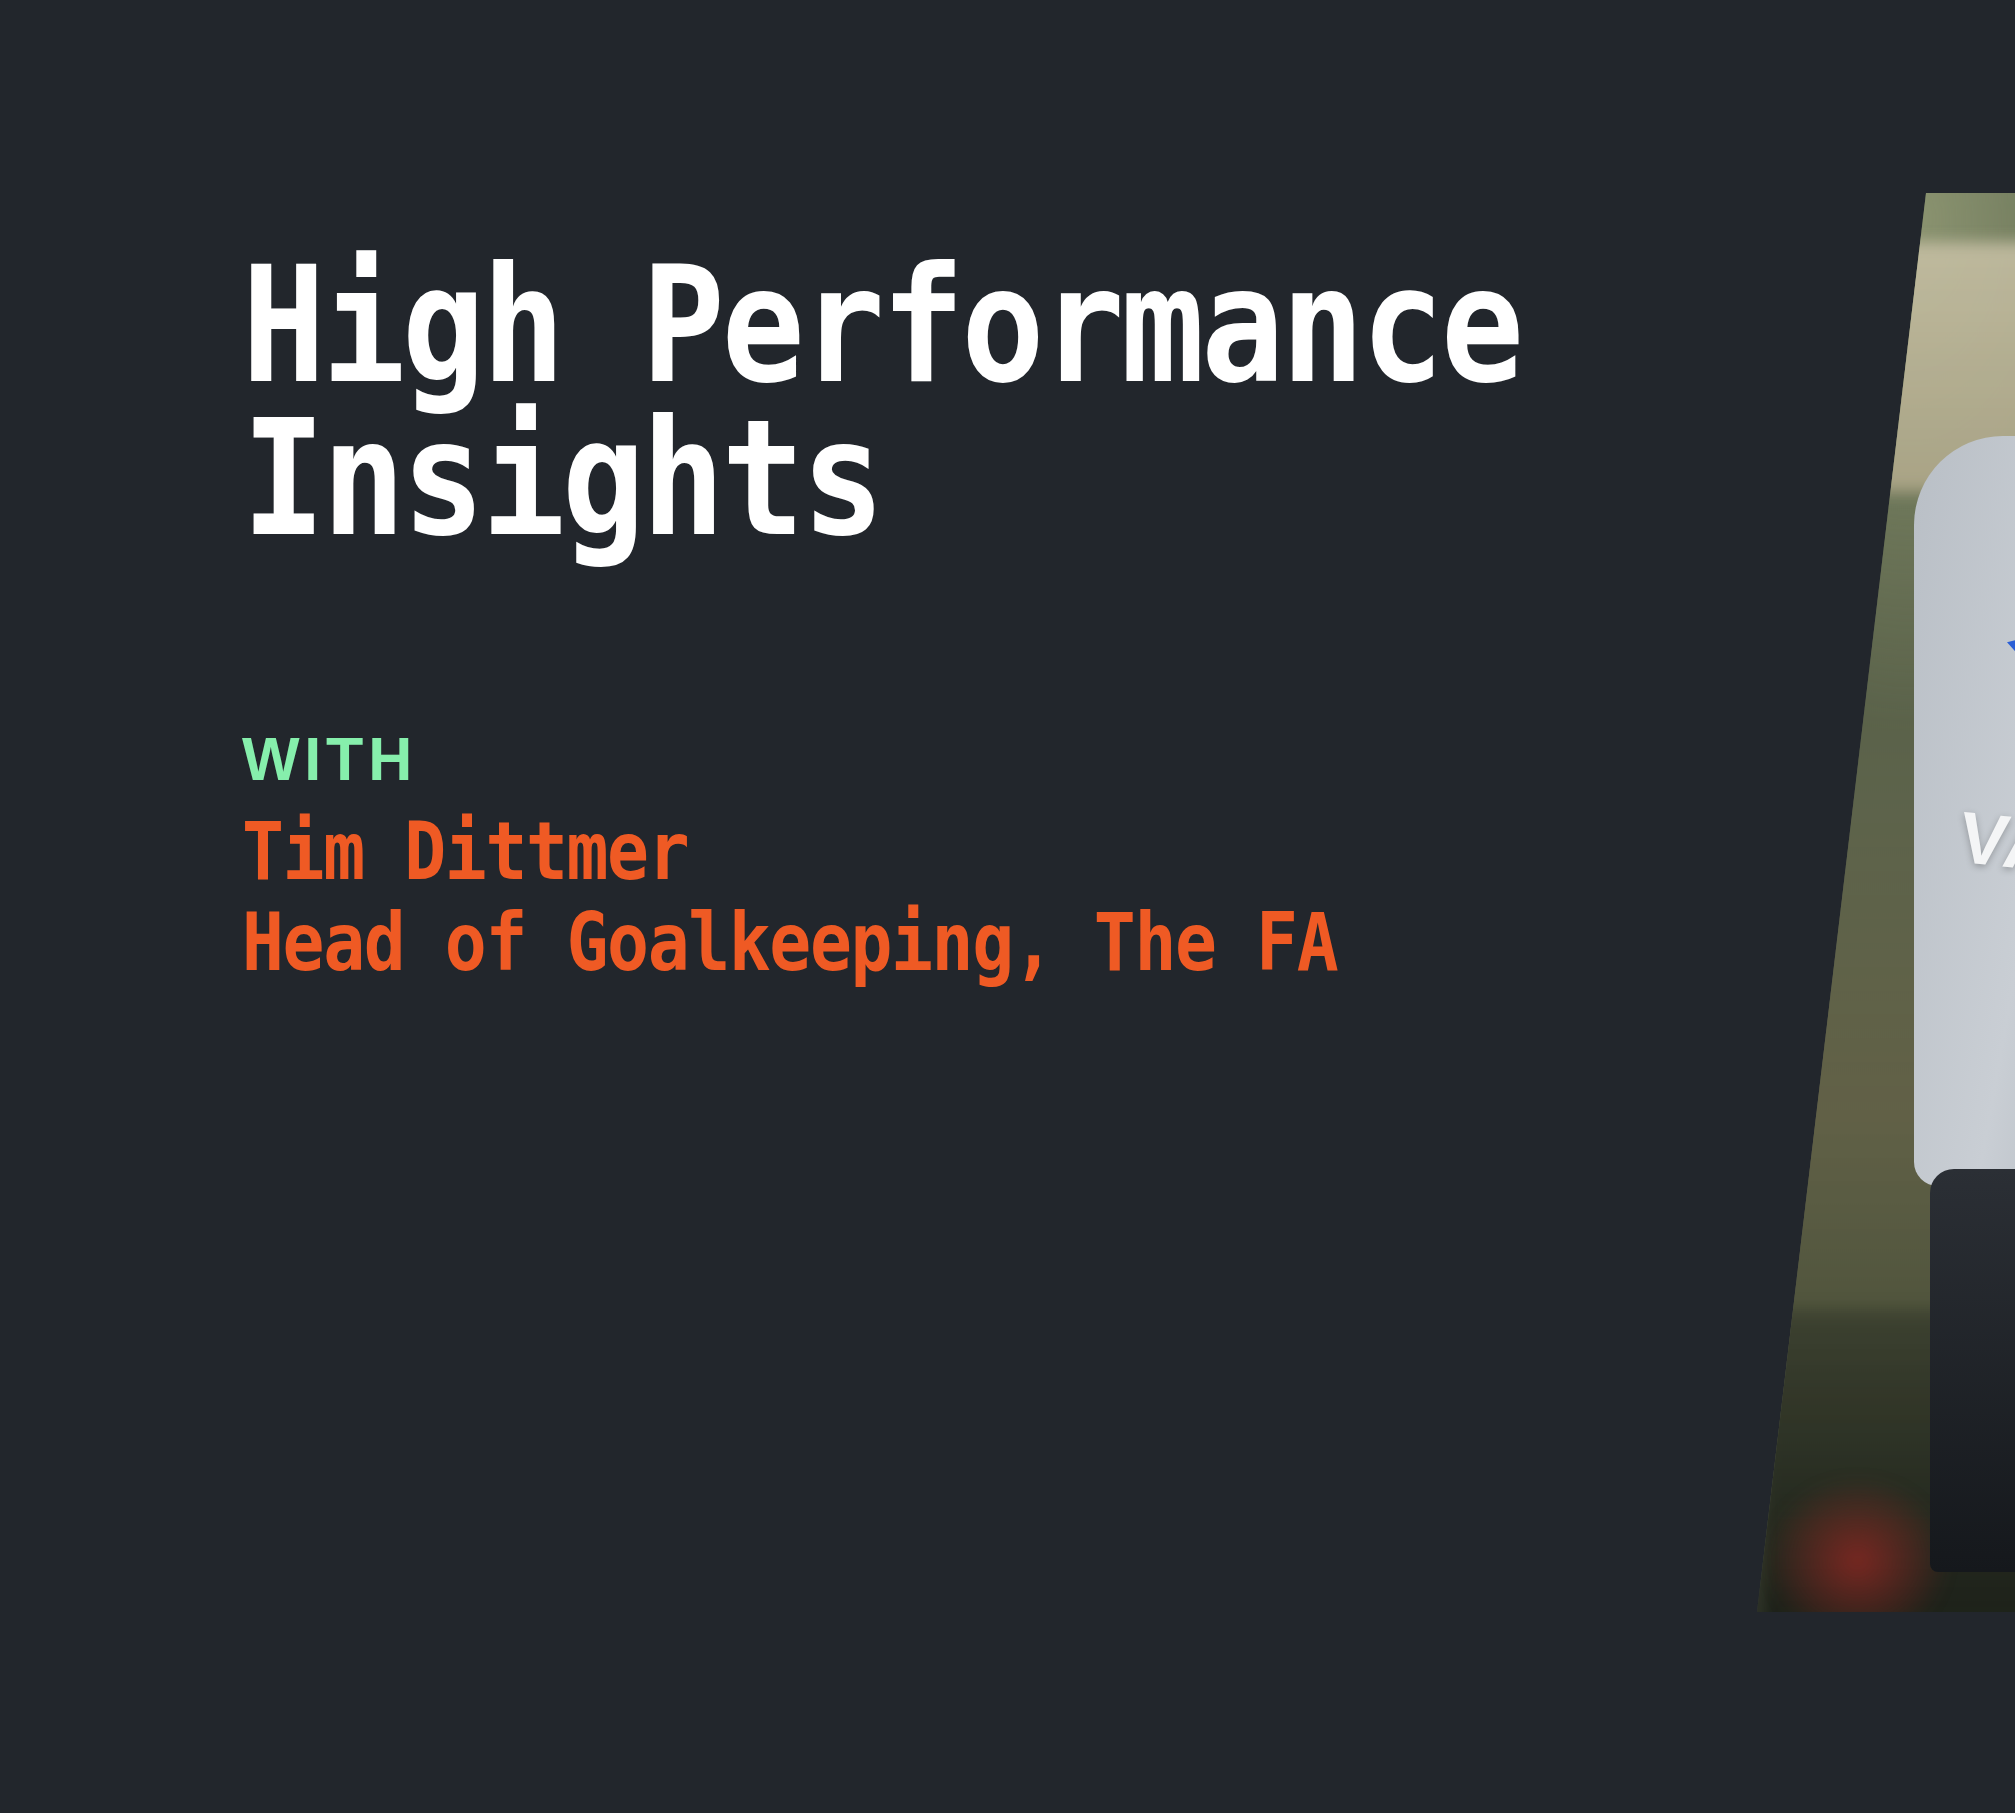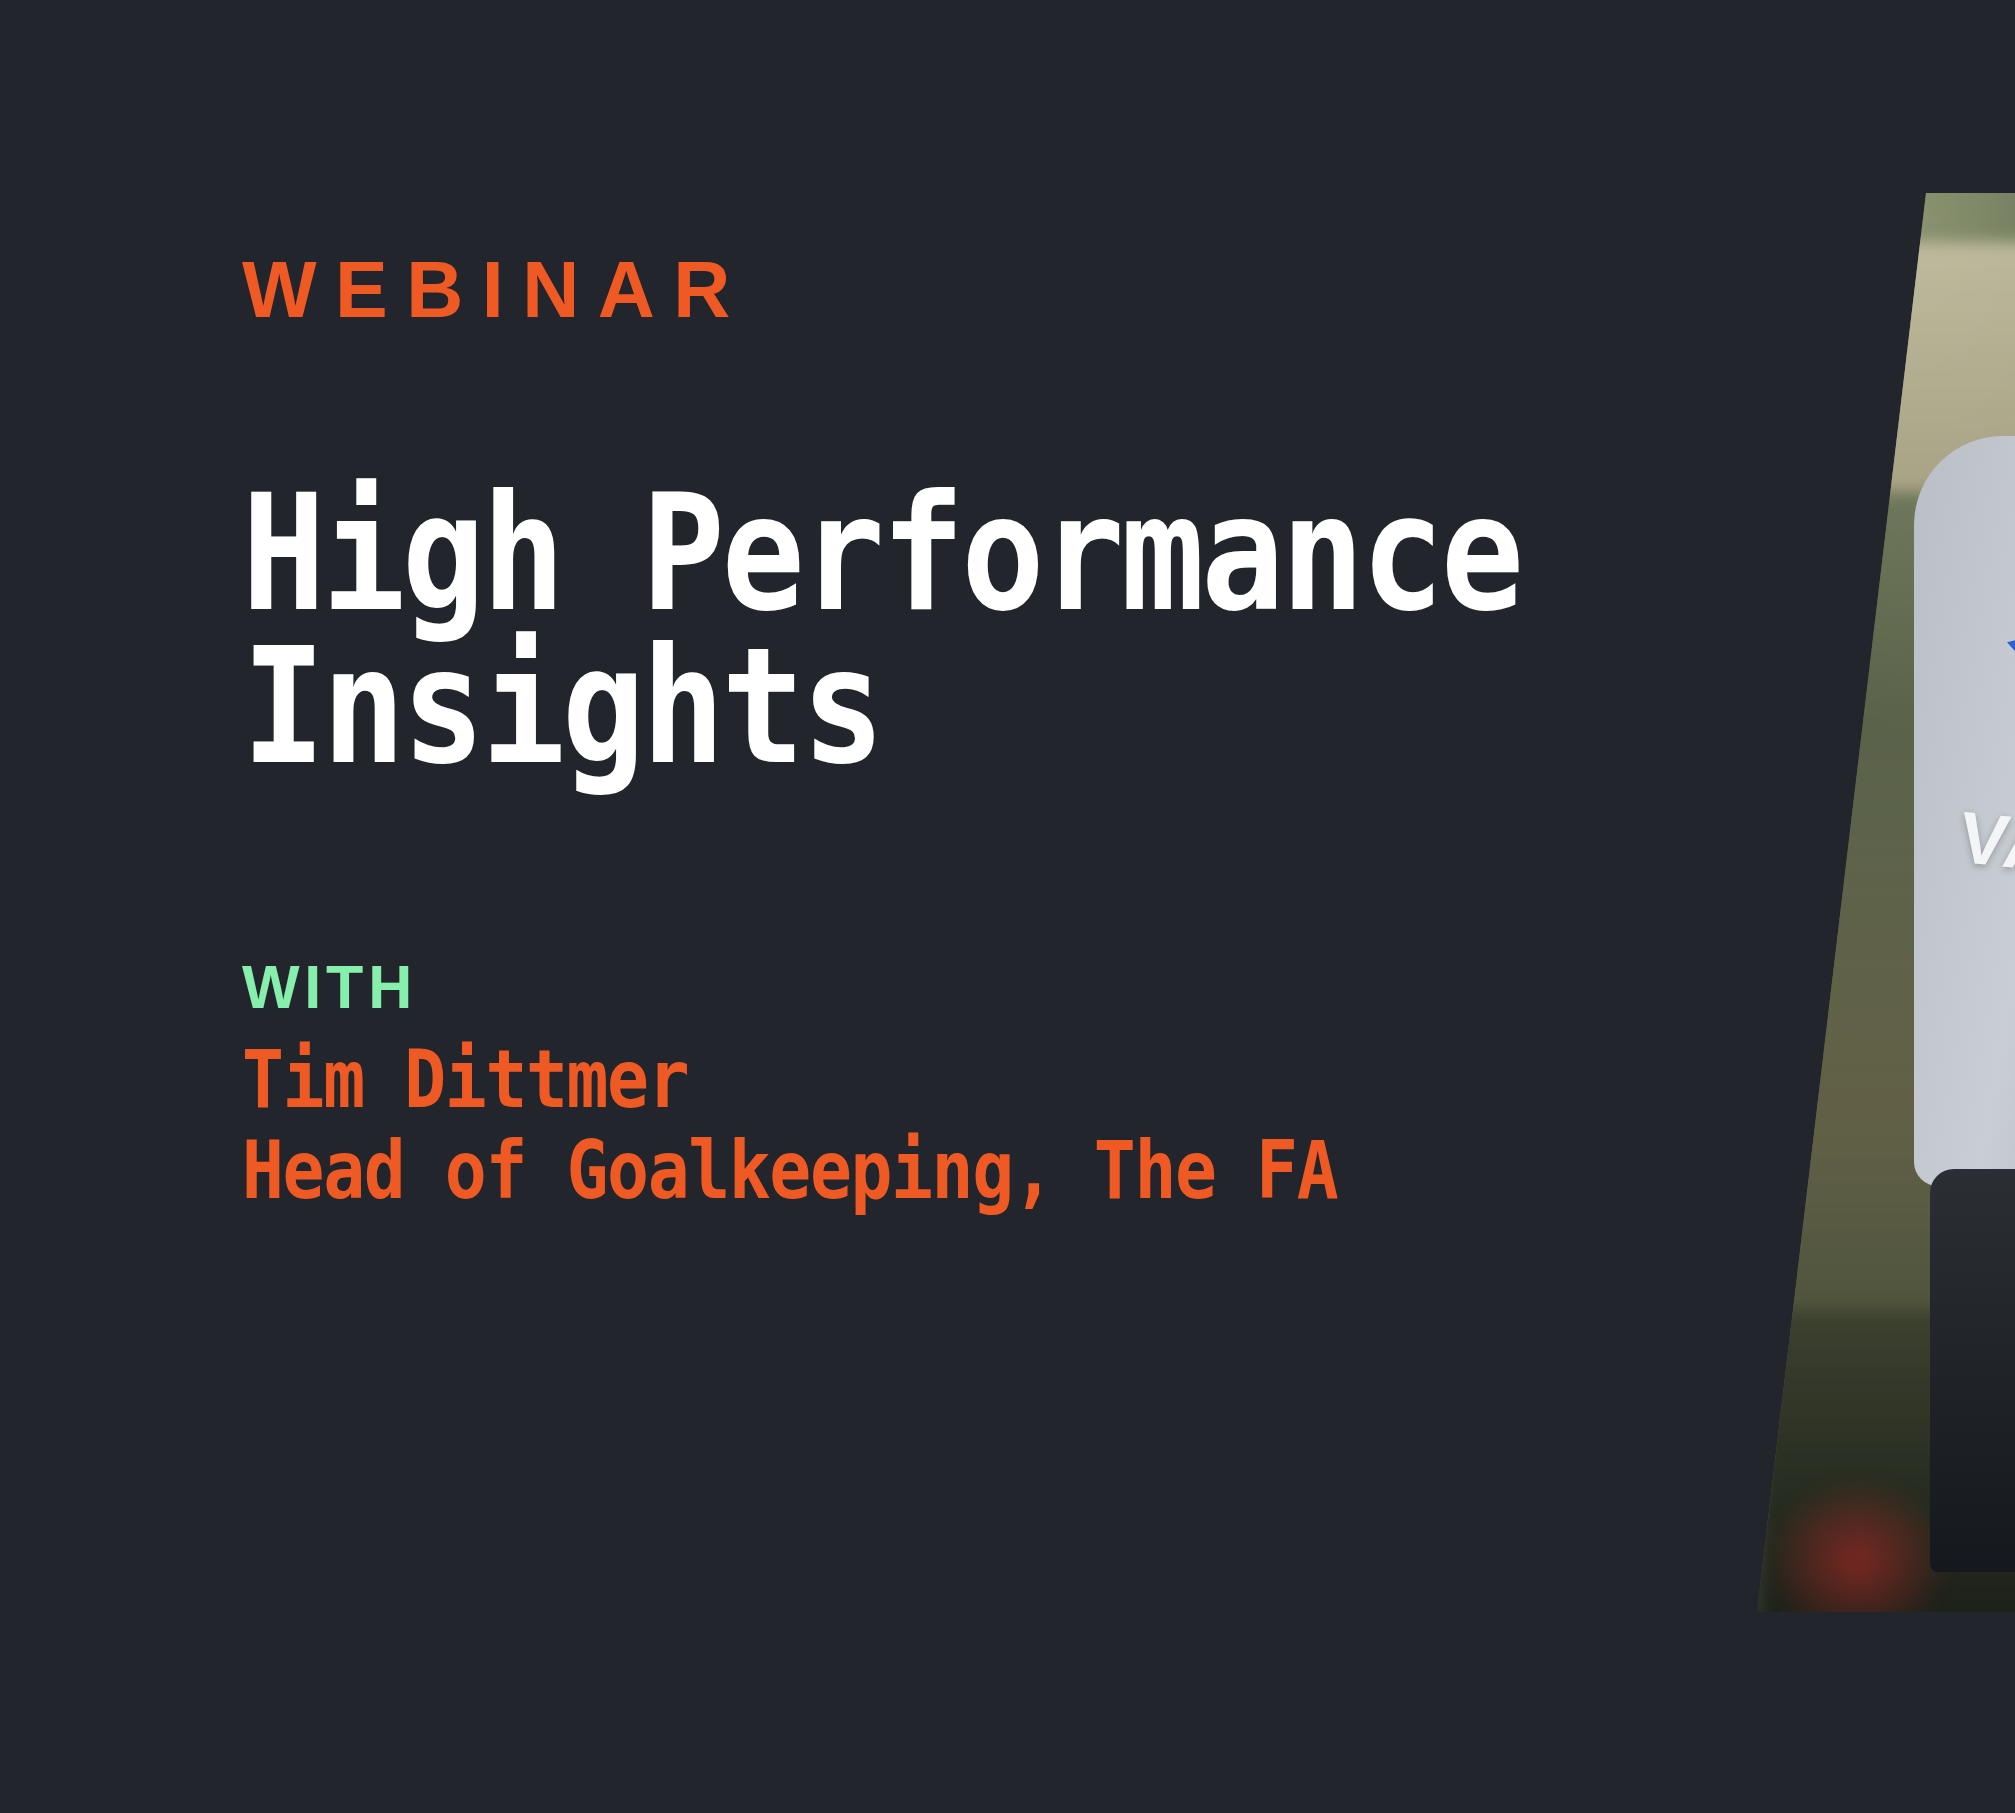--- a/index.html
+++ b/index.html
@@ -200,21 +200,20 @@
     filter: blur(7.3px);
   }
 </style>
 </head>
 <body>
 
 <div class="slide">
 
   <div class="text-block">
 
-    <div class="eyebrow">WEBINAR</div>
 
     <div class="headline">
       <span>High Performance</span>
       <span class="line2">Insights</span>
     </div>
 
     <div class="with-label">WITH</div>
 
     <div class="speaker-name">Tim Dittmer</div>
 

